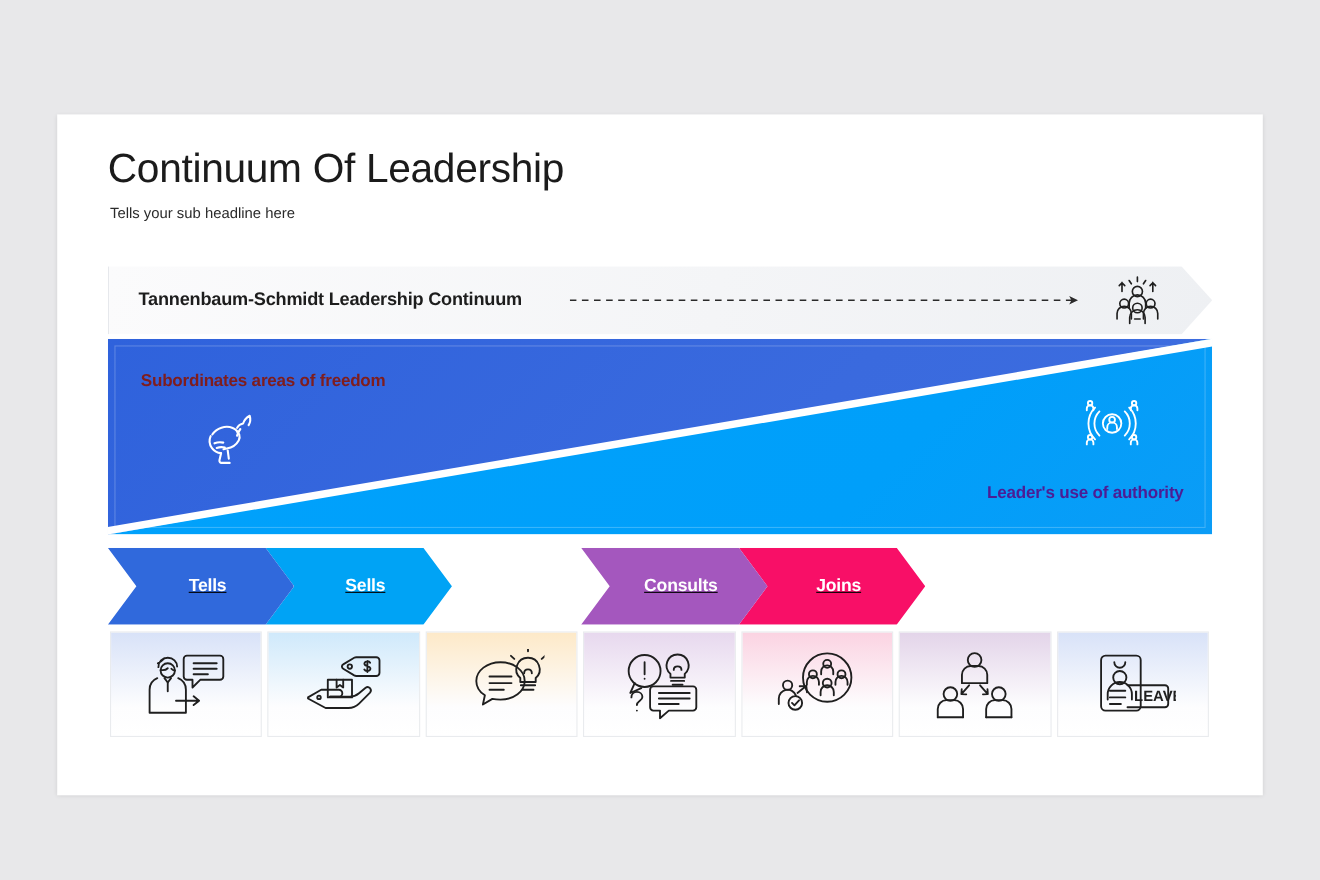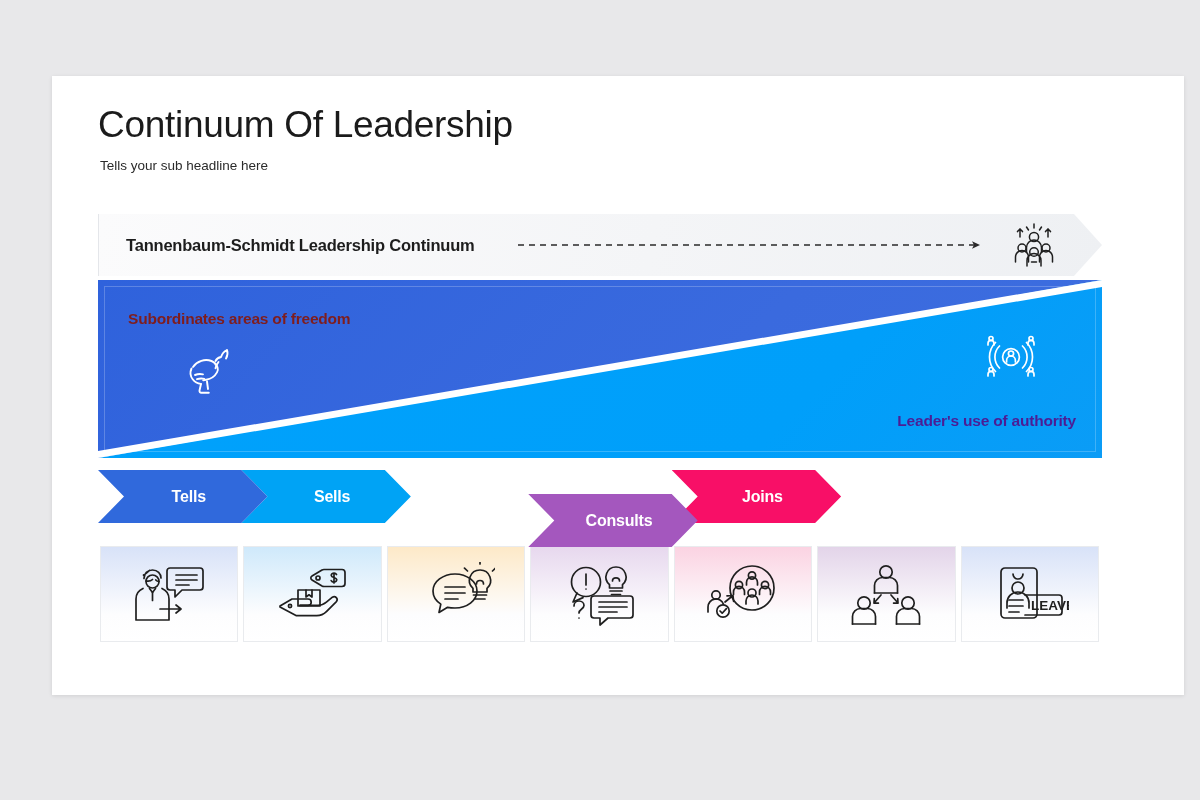--- a/index.html
+++ b/index.html
@@ -7,26 +7,25 @@
     padding: 0;
     background: #e8e8ea;
     width: 1200px;
     height: 800px;
     overflow: hidden;
     font-family: "Liberation Sans", sans-serif;
   }
   #slide {
     position: absolute;
     left: 52px;
-    top: 76px;
+    top: 104px;
     width: 1096px;
     height: 619px;
     background: #ffffff;
     box-shadow: 0 1px 4px rgba(0,0,0,0.10);
-    padding-left: 36px;
   }
   
   .page-title {
     position: absolute;
     left: 46px;
     top: 28px;
     font-size: 37px;
     font-weight: 400;
     color: #1b1b1b;
     letter-spacing: -0.3px;
@@ -124,24 +123,25 @@
     font-size:15.5px; font-weight:bold; color:#4c1d95;
     letter-spacing:-0.2px; white-space:nowrap;
   }
   .target { position:absolute; right:62px; top:48px; }
   
   .steps {
     position:absolute; left:46px; top:394px;
     width:1004px; height:70px;
   }
   .step {
-    position:absolute; top:0; height:53px;
+    position:absolute; top:0; height:70px;
     display:flex; align-items:center; justify-content:center;
     -webkit-clip-path: polygon(0 0, calc(100% - 26px) 0, 100% 50%, calc(100% - 26px) 100%, 0 100%, 26px 50%);
     clip-path: polygon(0 0, calc(100% - 26px) 0, 100% 50%, calc(100% - 26px) 100%, 0 100%, 26px 50%);
+    text-decoration: underline;
   }
   .step-label {
     color:#ffffff; font-size:16px; font-weight:bold;
     letter-spacing:-0.2px; white-space:nowrap;
     transform: translateX(6px);
   }
   
   .cards {
     position:absolute; left:46px; top:470px;
     width:1004px; height:96px;
@@ -232,21 +232,21 @@
     </div>
   </div>
 
   <div class="steps">
     <div class="step" style="left: 0px; width: 169.429px; background: rgb(48, 105, 220); z-index: 7;">
       <span class="step-label">Tells</span>
     </div>
     <div class="step" style="left: 143.429px; width: 169.429px; background: rgb(0, 163, 245); z-index: 6;">
       <span class="step-label">Sells</span>
     </div>
-    <div class="step" style="left: 430.286px; width: 169.429px; background: rgb(164, 87, 190); z-index: 4; margin-top: 24px;">
+    <div class="step" style="left: 430.286px; width: 169.429px; background: rgb(164, 87, 190); z-index: 4;">
       <span class="step-label">Consults</span>
     </div>
     <div class="step" style="left: 573.714px; width: 169.429px; background: rgb(248, 15, 103); z-index: 3; align-items: center;">
       <span class="step-label">Joins</span>
     </div>
   </div>
 
   <div class="cards">
 
     <div class="card" style="left: 2px; width: 138.429px; background: linear-gradient(rgb(216, 226, 248) 0%, rgb(253, 253, 254) 72%, rgb(255, 255, 255) 100%);">

